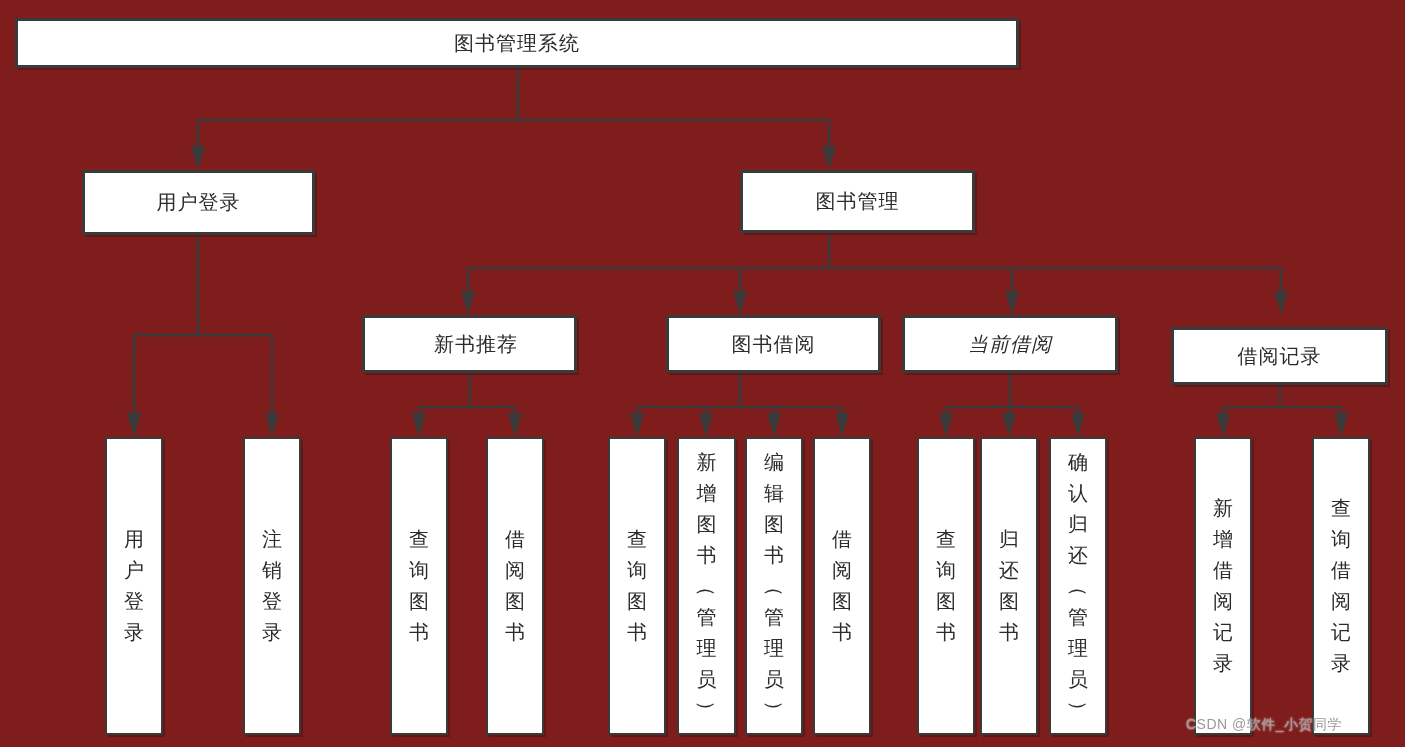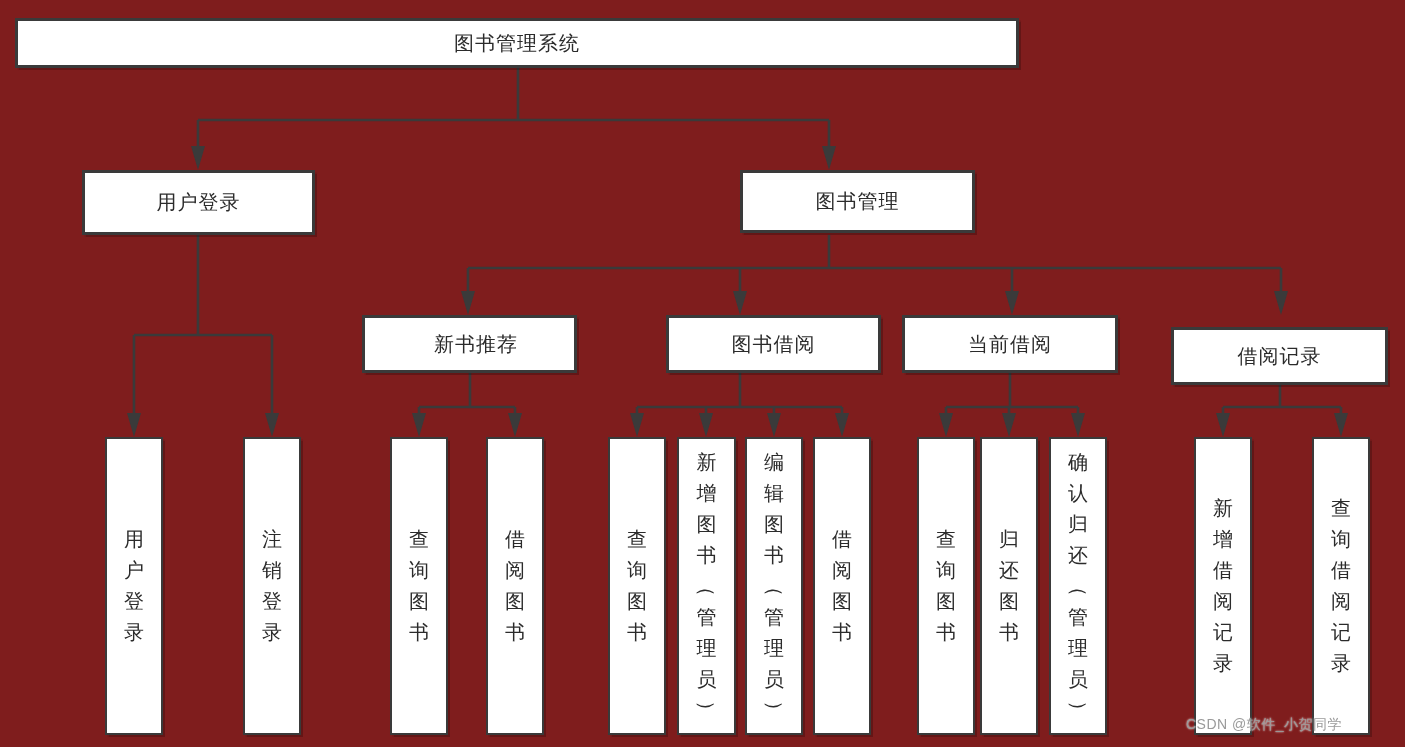--- a/index.html
+++ b/index.html
@@ -68,21 +68,21 @@
     </g>
   </svg>
 
   <div class="box" style="left:15px;top:18px;width:1004px;height:50px;">图书管理系统</div>
 
   <div class="box" style="left:82px;top:170px;width:233px;height:65px;">用户登录</div>
   <div class="box" style="left:740px;top:170px;width:235px;height:63px;">图书管理</div>
 
   <div class="box" style="left:362px;top:315px;width:215px;height:58px;padding-left:13px;">新书推荐</div>
   <div class="box" style="left:633px;top:315px;width:215px;height:58px;margin-left:33px;">图书借阅</div>
-  <div class="box" style="left:902px;top:315px;width:216px;height:58px;">当前借阅</div>
+  <div class="box" style="left:902px;top:315px;width:216px;height:58px;font-style:italic;">当前借阅</div>
   <div class="box" style="left:1171px;top:327px;width:217px;height:58px;">借阅记录</div>
 
   <div class="box leaf" style="left:105px;top:437px;width:58px;height:298px;">
       <span class="vchar">用</span>
       <span class="vchar">户</span>
       <span class="vchar">登</span>
       <span class="vchar">录</span>
     </div>
   <div class="box leaf" style="left:243px;top:437px;width:58px;height:298px;">
       <span class="vchar">注</span>

